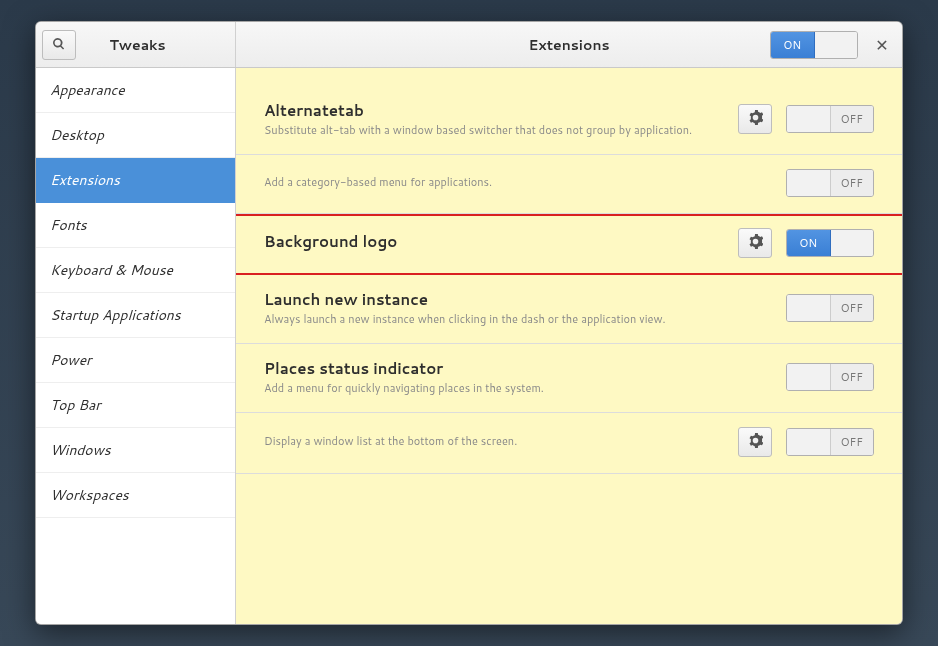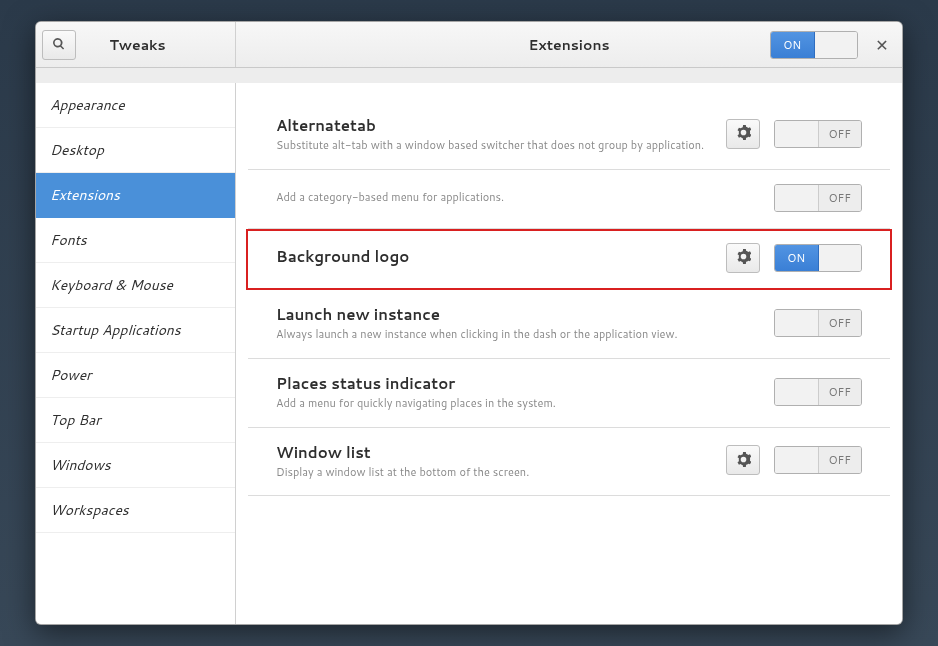--- a/index.html
+++ b/index.html
@@ -14,21 +14,20 @@
   .window {
     width: 868px;
     height: 604px;
     background: #ededed;
     border-radius: 6px;
     box-shadow: 0 8px 30px rgba(0,0,0,0.5);
     display: flex;
     flex-direction: column;
     overflow: hidden;
     border: 1px solid rgba(0,0,0,0.3);
-    gap: 15px;
   }
   .headerbar {
     height: 46px;
     background: linear-gradient(to bottom, #f7f7f7, #ededed);
     border-bottom: 1px solid #c9c9c9;
     display: flex;
     align-items: stretch;
   }
   .header-left {
     width: 200px;
@@ -149,23 +148,23 @@
     border-bottom: 1px solid #eee;
     cursor: pointer;
   }
   .sidebar-item.active {
     background: #4a90d9;
     color: #fff;
     border-bottom: 1px solid #4a90d9;
   }
   .content {
     flex: 1;
-    background: #ffffff;
+    background: #fef9c3;
     overflow-y: auto;
-    padding: 18px 12px;
+    padding: 18px 0;
   }
   .ext-row {
     display: flex;
     align-items: center;
     padding: 14px 28px 16px 28px;
     border-bottom: 1px solid #dcdcdc;
     gap: 14px;
   }
   .ext-row.highlighted {
     outline: 2px solid #d92020;
@@ -300,21 +299,20 @@
             <div class="ext-title">Places status indicator</div>
             <div class="ext-desc">Add a menu for quickly navigating places in the system.</div>
           </div>
           <div class="toggle ext-toggle off">
             <div class="seg on-seg">ON</div>
             <div class="seg off-seg">OFF</div>
           </div>
         </div>
         <div class="ext-row">
           <div class="ext-info">
-            <div class="ext-title">Window list</div>
             <div class="ext-desc">Display a window list at the bottom of the screen.</div>
           </div>
           <div class="gear-btn">
             <span><svg viewBox="0 0 16 16">
                 <path d="M8 5a3 3 0 100 6 3 3 0 000-6zm7 3c0 .46-.04.9-.12 1.34l1.52 1.19-1.5 2.6-1.8-.72c-.68.56-1.47.98-2.33 1.22L10.5 16h-3l-.27-1.87c-.86-.24-1.65-.66-2.33-1.22l-1.8.72-1.5-2.6 1.52-1.19C3.04 8.9 3 8.46 3 8s.04-.9.12-1.34L1.6 5.47l1.5-2.6 1.8.72c.68-.56 1.47-.98 2.33-1.22L7.5 0h3l.27 1.87c.86.24 1.65.66 2.33 1.22l1.8-.72 1.5 2.6-1.52 1.19c.08.44.12.88.12 1.34z"></path>
               </svg></span>
           </div>
           <div class="toggle ext-toggle off">
             <div class="seg on-seg">ON</div>
             <div class="seg off-seg">OFF</div>

